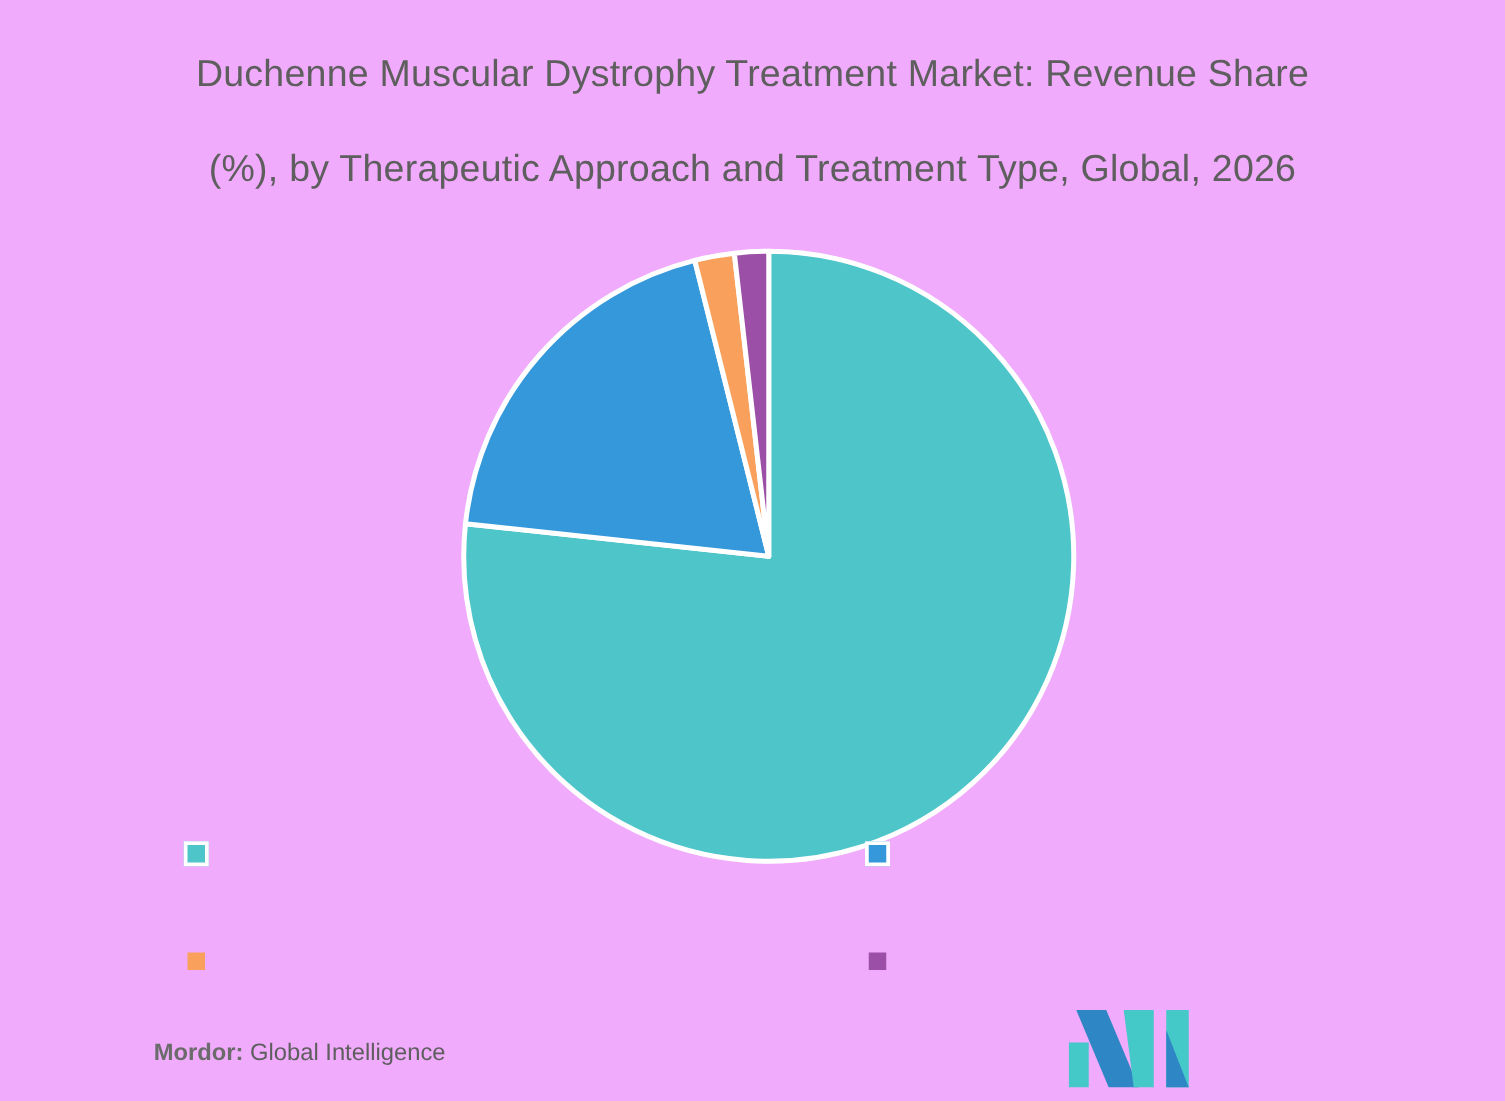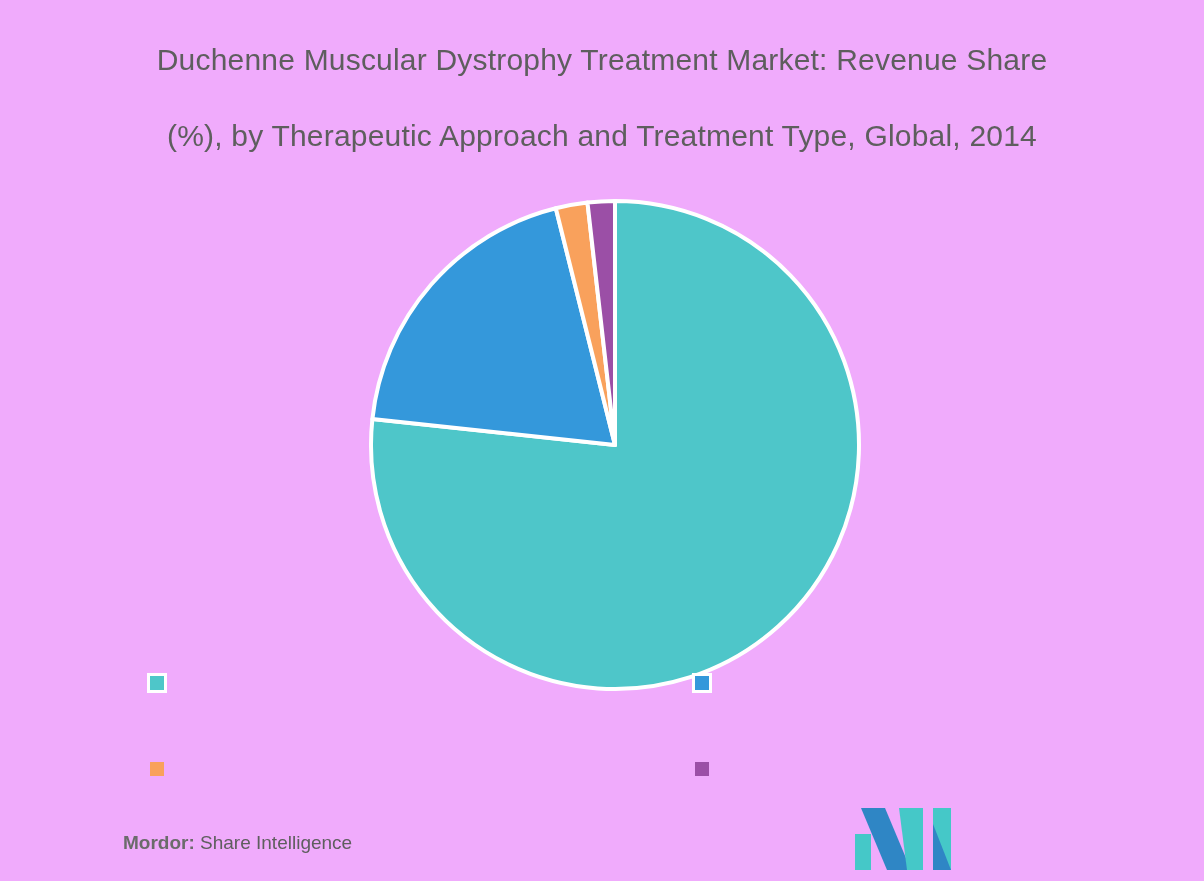--- a/index.html
+++ b/index.html
@@ -115,21 +115,21 @@
   }
   #brand-logo svg { display: block; }
 </style>
 </head>
 <body>
 
 <div id="page">
 
   <div id="chart-title">
     <span class="title-line">Duchenne Muscular Dystrophy Treatment Market: Revenue Share</span>
-    <span class="title-line">(%), by Therapeutic Approach and Treatment Type, Global, 2014</span>
+    <span class="title-line">(%), by Therapeutic Approach and Treatment Type, Global, 2026</span>
   </div>
 
   <div id="pie-wrap">
     <svg id="pie-svg" viewBox="0 0 494 494">
       <g id="pie-slices">
           <path d="M 247 247 L 247.00 3.00 A 244 244 0 1 1 4.39 220.99 Z" fill="#4ec6c9" stroke="#ffffff" stroke-width="4" stroke-linejoin="round"></path>
           <path d="M 247 247 L 4.39 220.99 A 244 244 0 0 1 187.81 10.29 Z" fill="#3498db" stroke="#ffffff" stroke-width="4" stroke-linejoin="round"></path>
           <path d="M 247 247 L 187.81 10.29 A 244 244 0 0 1 219.46 4.56 Z" fill="#f9a15c" stroke="#ffffff" stroke-width="4" stroke-linejoin="round"></path>
           <path d="M 247 247 L 219.46 4.56 A 244 244 0 0 1 247.00 3.00 Z" fill="#9b4fa6" stroke="#ffffff" stroke-width="4" stroke-linejoin="round"></path>
         </g>
@@ -149,21 +149,21 @@
       <span class="legend-swatch" style="background: rgb(249, 161, 92);"></span>
       <span class="legend-label"></span>
     </div>
     <div class="legend-item pos-3">
       <span class="legend-swatch" style="background: rgb(155, 79, 166);"></span>
       <span class="legend-label"></span>
     </div>
   </div>
 
   <div id="source-note">
-    <span class="source-strong">Mordor:</span><span class="source-text">&nbsp;</span><span class="source-text">Share Intelligence</span>
+    <span class="source-strong">Mordor:</span><span class="source-text">&nbsp;</span><span class="source-text">Global Intelligence</span>
   </div>
 
   <div id="brand-logo">
     <svg viewBox="0 0 112 62" width="112" height="62">
       <g>
         <polygon points="0,26 16,26 16,62 0,62" fill="#45c8c8"></polygon>
         <polygon points="6,0 30,0 56,62 32,62" fill="#2f86c5"></polygon>
         <polygon points="44,0 68,0 68,62 52,62" fill="#45c8c8"></polygon>
         <polygon points="78,0 96,0 96,62 78,62" fill="#45c8c8"></polygon>
         <polygon points="78,16 96,62 78,62" fill="#2f86c5"></polygon>

